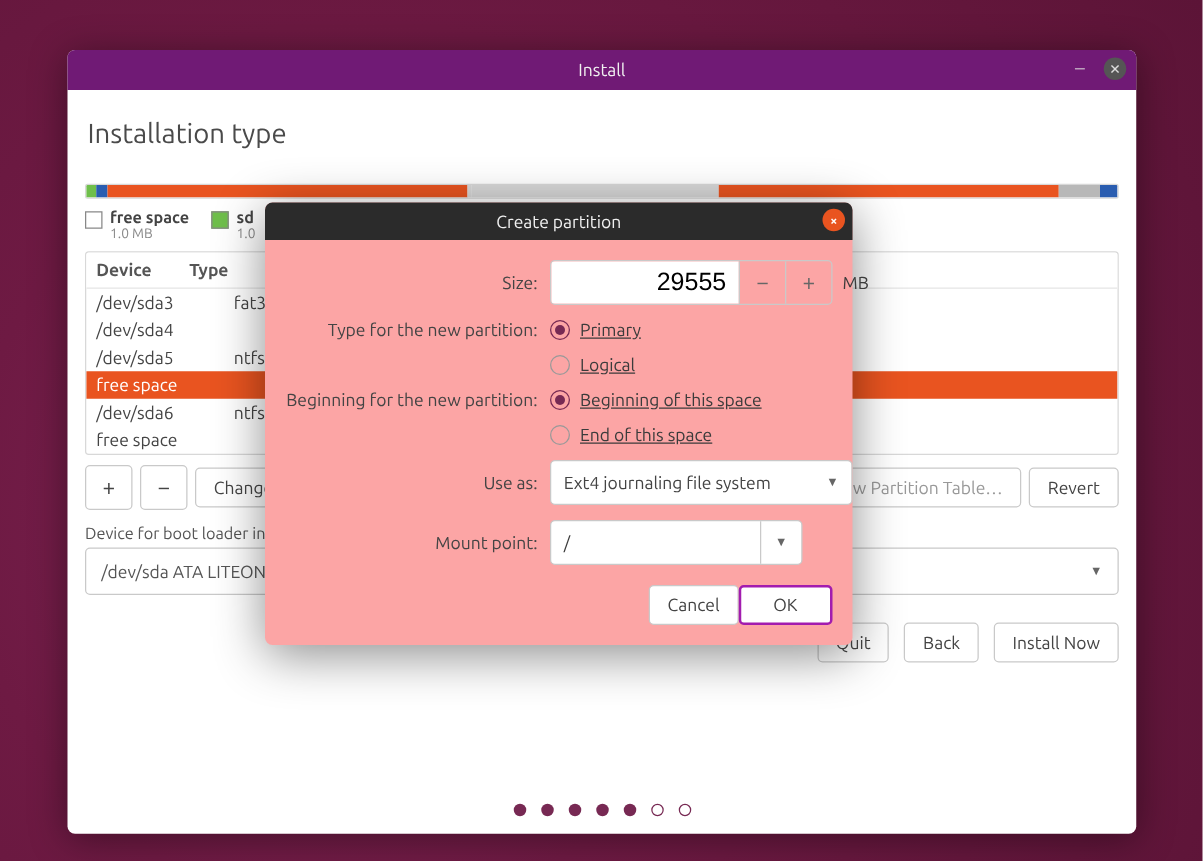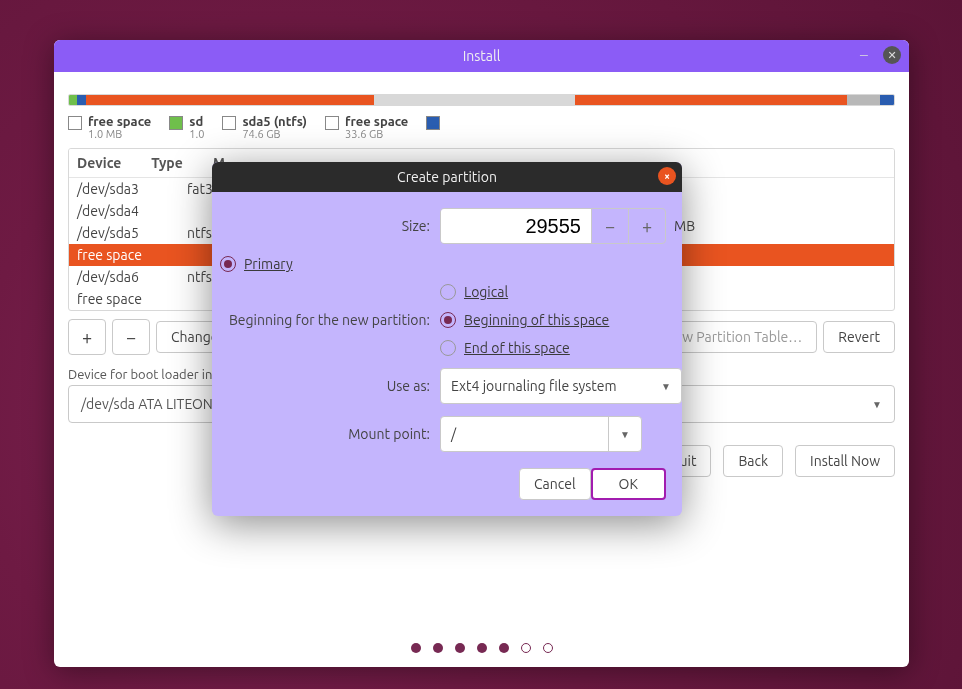--- a/index.html
+++ b/index.html
@@ -1,18 +1,18 @@
 <!DOCTYPE html>
 <html><head>
 <meta charset="utf-8">
 <style>
   html,body{margin:0;padding:0;width:962px;height:689px;font-family:"Ubuntu",Arial,sans-serif;font-size:14px;color:#3b3b3b;}
   body{background:#6e1a43;background:radial-gradient(circle at 30% 60%,#7d2353 0%,#6e1a43 40%,#5c1437 100%);position:relative;overflow:hidden;}
   .main-window{position:absolute;left:54px;top:40px;width:855px;height:627px;background:#fff;border-radius:6px;box-shadow:0 4px 30px rgba(0,0,0,.4);}
-  .titlebar{height:32px;background:#8b5cf6;border-radius:6px 6px 0 0;display:flex;align-items:center;justify-content:center;position:relative;color:#f0f0f0;font-size:14px;}
+  .titlebar{height:32px;background:#701a75;border-radius:6px 6px 0 0;display:flex;align-items:center;justify-content:center;position:relative;color:#f0f0f0;font-size:14px;}
   .tb-controls{position:absolute;right:8px;top:6px;display:flex;gap:10px;align-items:center;}
   .tb-btn{width:18px;height:18px;border-radius:50%;display:flex;align-items:center;justify-content:center;font-size:11px;color:#ddd;}
   .tb-close{background:#555;}
   .content{padding:22px 14px 14px 14px;}
   h1{font-size:22px;font-weight:400;color:#4a4a4a;margin:0 0 28px 2px;}
   .disk-strip{display:flex;height:10px;border:1px solid #d8d8d8;border-radius:2px;overflow:hidden;margin-bottom:4px;}
   .seg{height:100%;}
   .legend{display:flex;gap:18px;padding:4px 0 8px 0;flex-wrap:wrap;}
   .leg{display:flex;align-items:flex-start;gap:6px;}
   .swatch{width:12px;height:12px;border:1px solid #888;margin-top:2px;flex:0 0 auto;}
@@ -29,21 +29,21 @@
   .btn{border:1px solid #c9c9c9;background:#fff;border-radius:4px;padding:7px 14px;font-size:14px;color:#444;cursor:default;}
   .btn.icon{width:36px;padding:0;height:34px;display:flex;align-items:center;justify-content:center;font-size:18px;}
   .toolbar-spacer{flex:1;}
   .boot-label{margin:12px 0 4px 0;color:#555;font-size:13px;}
   .combo{border:1px solid #c9c9c9;border-radius:4px;height:36px;display:flex;align-items:center;justify-content:space-between;padding:0 12px;color:#555;}
   .bottom-btns{display:flex;gap:12px;justify-content:flex-end;margin-top:22px;}
   .dots{position:absolute;bottom:14px;left:0;right:0;display:flex;justify-content:center;gap:12px;}
   .dot{width:10px;height:10px;border-radius:50%;background:#772953;}
   .dot.hollow{background:transparent;border:1px solid #772953;width:8px;height:8px;}
   
-  .modal{position:absolute;left:212px;top:162px;width:470px;background:#c4b5fd;border-radius:6px;box-shadow:0 8px 40px rgba(0,0,0,.45);}
+  .modal{position:absolute;left:212px;top:162px;width:470px;background:#fca5a5;border-radius:6px;box-shadow:0 8px 40px rgba(0,0,0,.45);}
   .modal-title{height:30px;background:#2b2b2b;border-radius:6px 6px 0 0;display:flex;align-items:center;justify-content:center;color:#f0f0f0;position:relative;font-size:14px;}
   .modal-close{position:absolute;right:6px;top:5px;width:18px;height:18px;border-radius:50%;background:#e95420;display:flex;align-items:center;justify-content:center;color:#fff;font-size:10px;font-weight:bold;}
   .modal-body{padding:16px 16px 16px 8px;display:flex;flex-direction:column;gap:12px;border-radius:21px;}
   .mrow{display:flex;align-items:center;}
   .mlabel{width:210px;text-align:right;padding-right:10px;color:#444;flex:0 0 auto;}
   .mctl{flex:1;display:flex;align-items:center;gap:8px;}
   .spin{display:flex;border:1px solid #c9c9c9;border-radius:4px;height:34px;overflow:hidden;}
   .spin input{border:none;width:130px;text-align:right;padding:0 10px;font-size:20px;outline:none;}
   .spin .sbtn{width:36px;border-left:1px solid #c9c9c9;display:flex;align-items:center;justify-content:center;font-size:18px;color:#666;}
   .radio{display:flex;align-items:center;gap:8px;text-decoration:underline;}
@@ -63,20 +63,21 @@
 
 <div class="main-window">
   <div class="titlebar">
     <span>Install</span>
     <div class="tb-controls">
       <div class="tb-btn">─</div>
       <div class="tb-btn tb-close">✕</div>
     </div>
   </div>
   <div class="content">
+    <h1>Installation type</h1>
 
     <div class="disk-strip" id="disk-strip">
         <div class="seg" style="background: rgb(111, 191, 75); width: 1%;"></div>
         <div class="seg" style="background: rgb(42, 93, 176); width: 1%;"></div>
         <div class="seg" style="background: rgb(233, 84, 32); width: 35%;"></div>
         <div class="seg" style="background: rgb(216, 216, 216); width: 0.3%;"></div>
         <div class="seg" style="background: rgb(216, 216, 216); width: 24%;"></div>
         <div class="seg" style="background: rgb(233, 84, 32); width: 33%;"></div>
         <div class="seg" style="background: rgb(184, 184, 184); width: 4%;"></div>
         <div class="seg" style="background: rgb(42, 93, 176); width: 1.7%;"></div>
@@ -200,20 +201,21 @@
         <div class="spin">
           <input value="29555" style="">
           <div class="sbtn">−</div>
           <div class="sbtn">+</div>
         </div>
         <span>MB</span>
       </div>
     </div>
 
     <div class="mrow">
+      <div class="mlabel">Type for the new partition:</div>
       <div class="mctl radio">
         <div class="r on"></div>
         <span>Primary</span>
       </div>
     </div>
     <div class="mrow">
       <div class="mlabel"></div>
       <div class="mctl radio">
         <div class="r"></div>
         <span>Logical</span>

